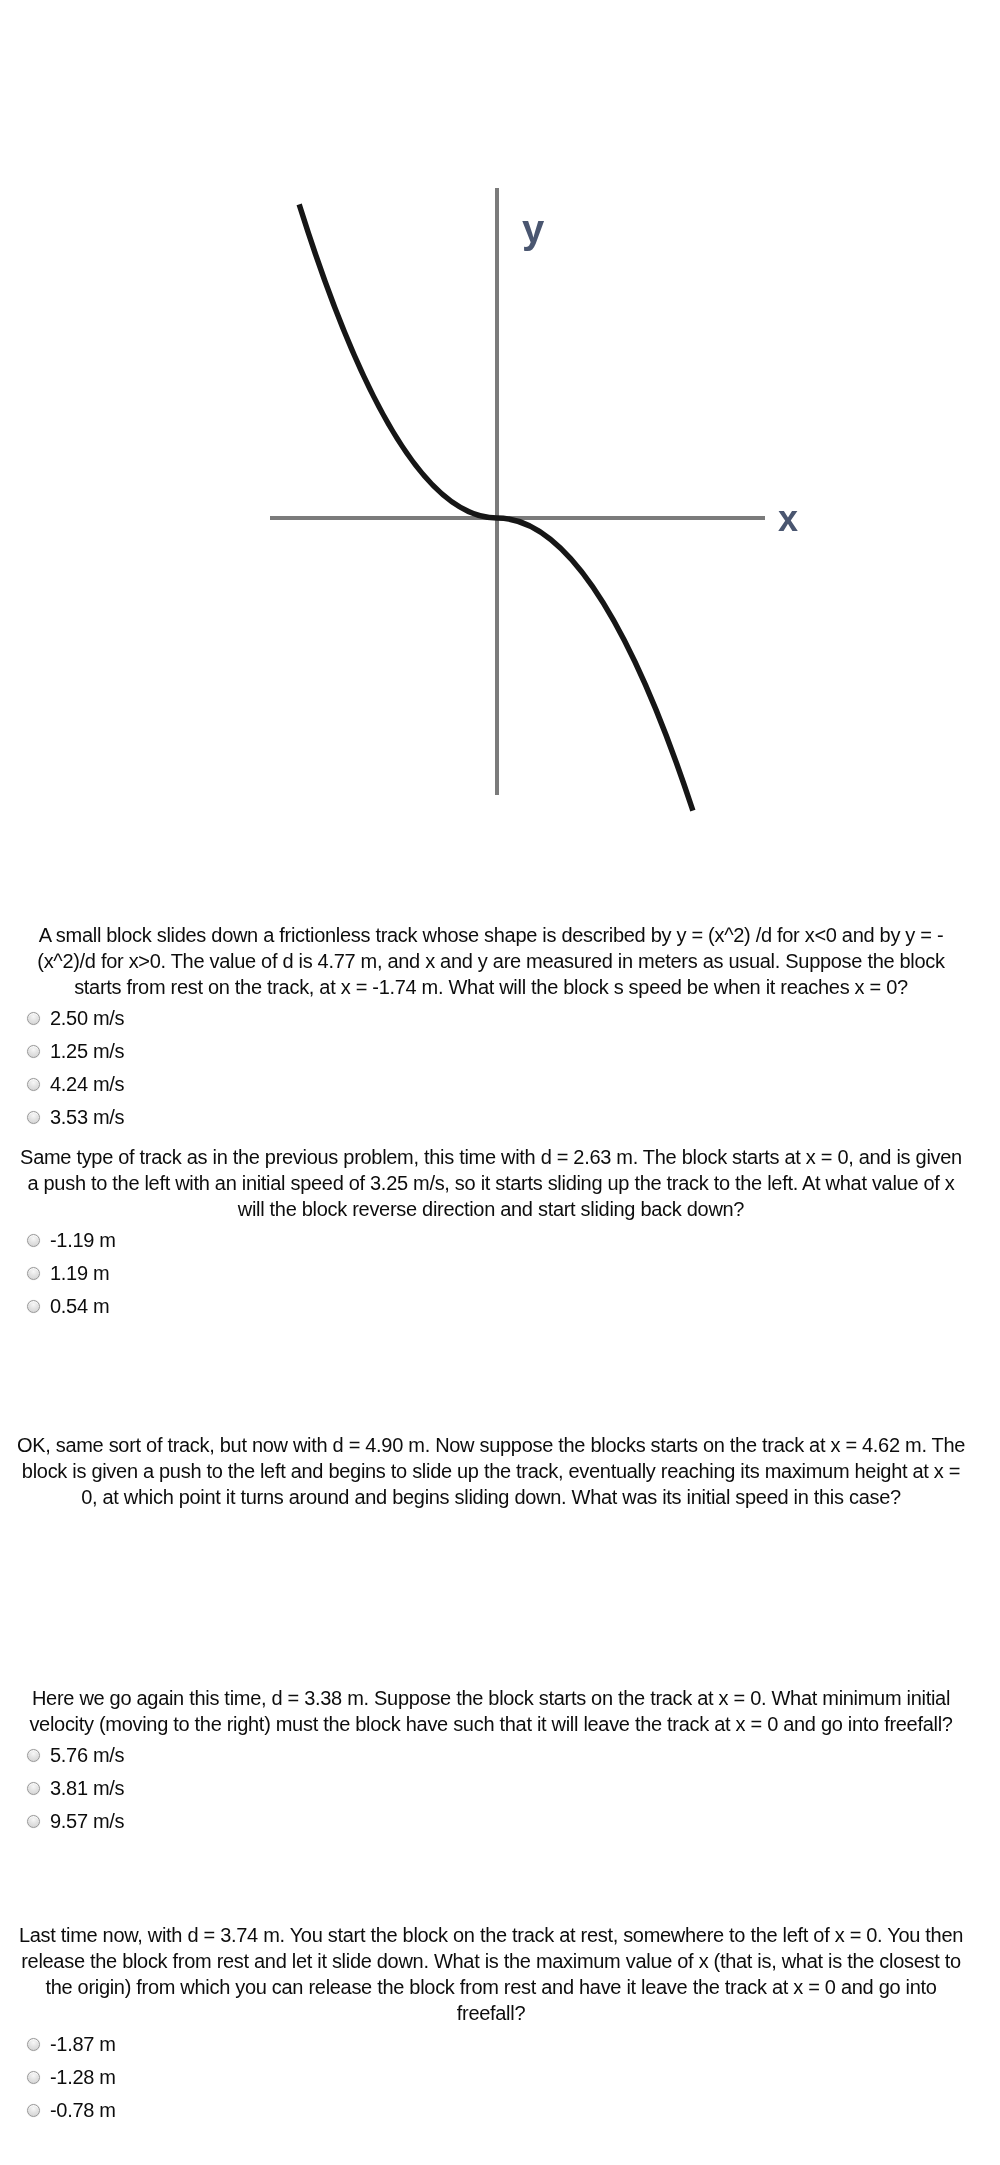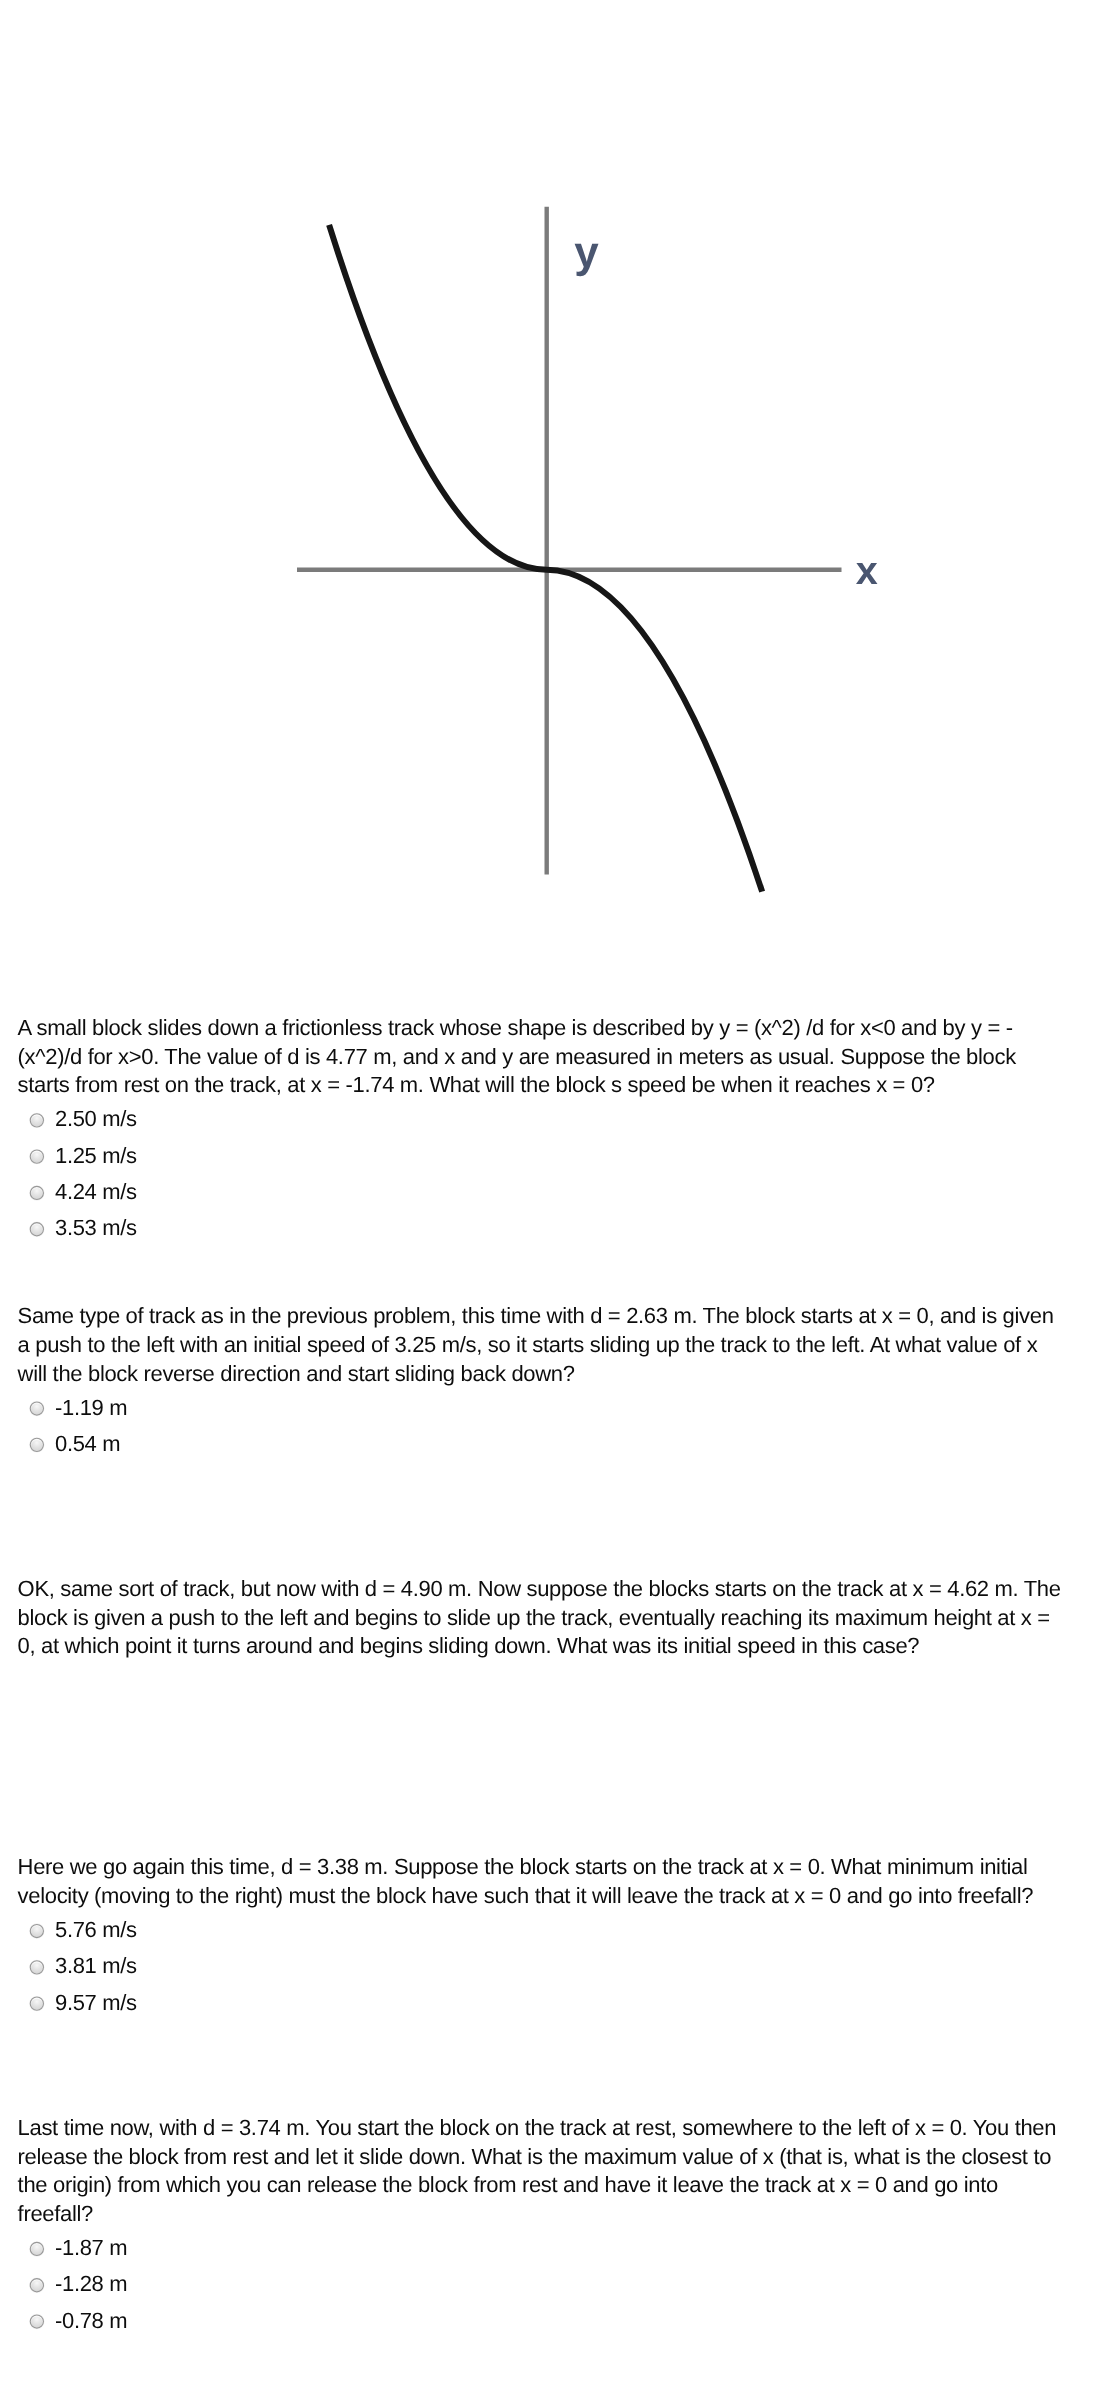--- a/index.html
+++ b/index.html
@@ -23,20 +23,21 @@
     position: absolute;
     left: 16px;
     width: 950px;
   }
   .q-text {
     font-size: 20px;
     line-height: 26px;
     letter-spacing: -0.3px;
     color: #0d0d0d;
     margin: 0;
+    text-align: center;
   }
   .options { margin-top: 2px; }
   .option-row {
     height: 33px;
     display: flex;
     align-items: center;
   }
   .radio {
     box-sizing: border-box;
     width: 13px;
@@ -49,21 +50,21 @@
     flex: 0 0 auto;
   }
   .option-label {
     margin-left: 10px;
     font-size: 20px;
     letter-spacing: -0.3px;
     color: #0d0d0d;
     white-space: nowrap;
   }
   .q1 { top: 922px; }
-  .q2 { top: 1184px; }
+  .q2 { top: 1144px; }
   .q3 { top: 1432px; }
   .q4 { top: 1685px; }
   .q5 { top: 1922px; }
   svg text {
     font-family: "Liberation Sans", sans-serif;
     font-weight: bold;
   }
 </style>
 </head>
 <body>
@@ -108,20 +109,24 @@
 
   <div class="question-block q2">
     <p class="q-text">Same type of track as in the previous problem, this time with d = 2.63 m. The block starts at x = 0, and is given a push to the left with an initial speed of 3.25 m/s, so it starts sliding up the track to the left. At what value of x will the block reverse direction and start sliding back down?</p>
     <div class="options">
       <div class="option-row">
         <span class="radio"></span>
         <span class="option-label">-1.19 m</span>
       </div>
       <div class="option-row">
         <span class="radio"></span>
+        <span class="option-label">1.19 m</span>
+      </div>
+      <div class="option-row">
+        <span class="radio"></span>
         <span class="option-label">0.54 m</span>
       </div>
     </div>
   </div>
 
   <div class="question-block q3">
     <p class="q-text">OK, same sort of track, but now with d = 4.90 m. Now suppose the blocks starts on the track at x = 4.62 m. The block is given a push to the left and begins to slide up the track, eventually reaching its maximum height at x = 0, at which point it turns around and begins sliding down. What was its initial speed in this case?</p>
   </div>
 
   <div class="question-block q4">

